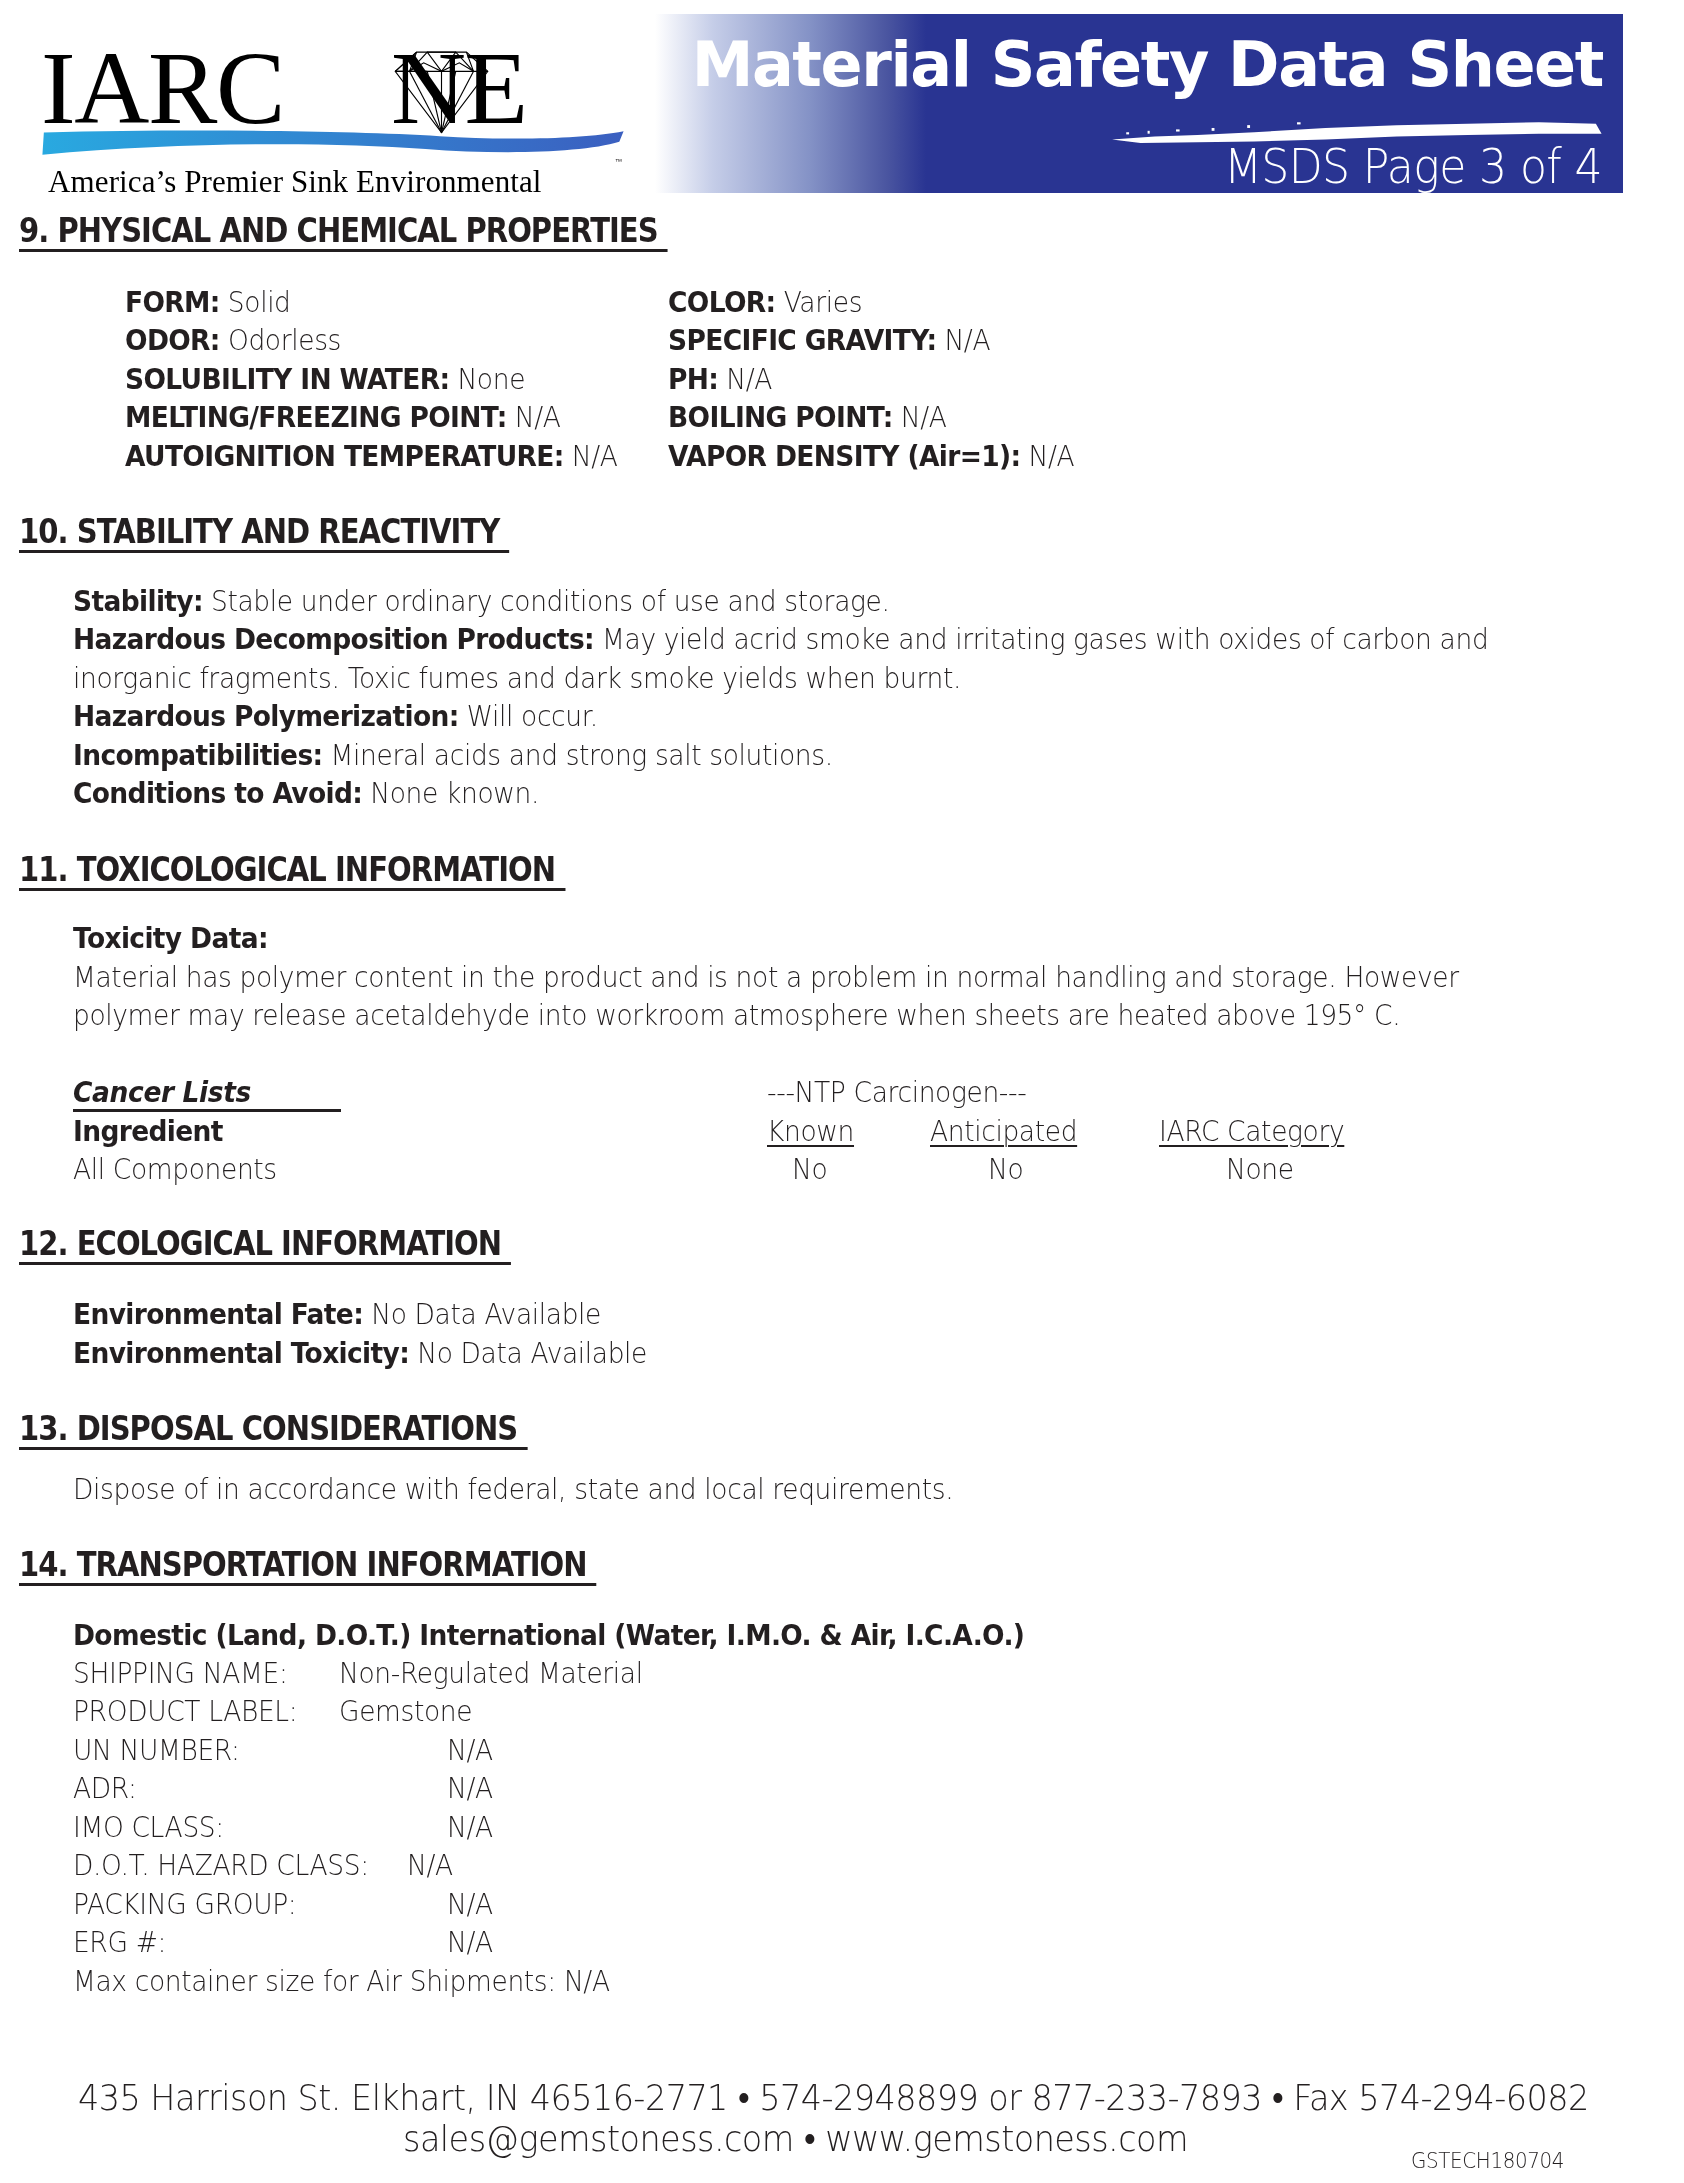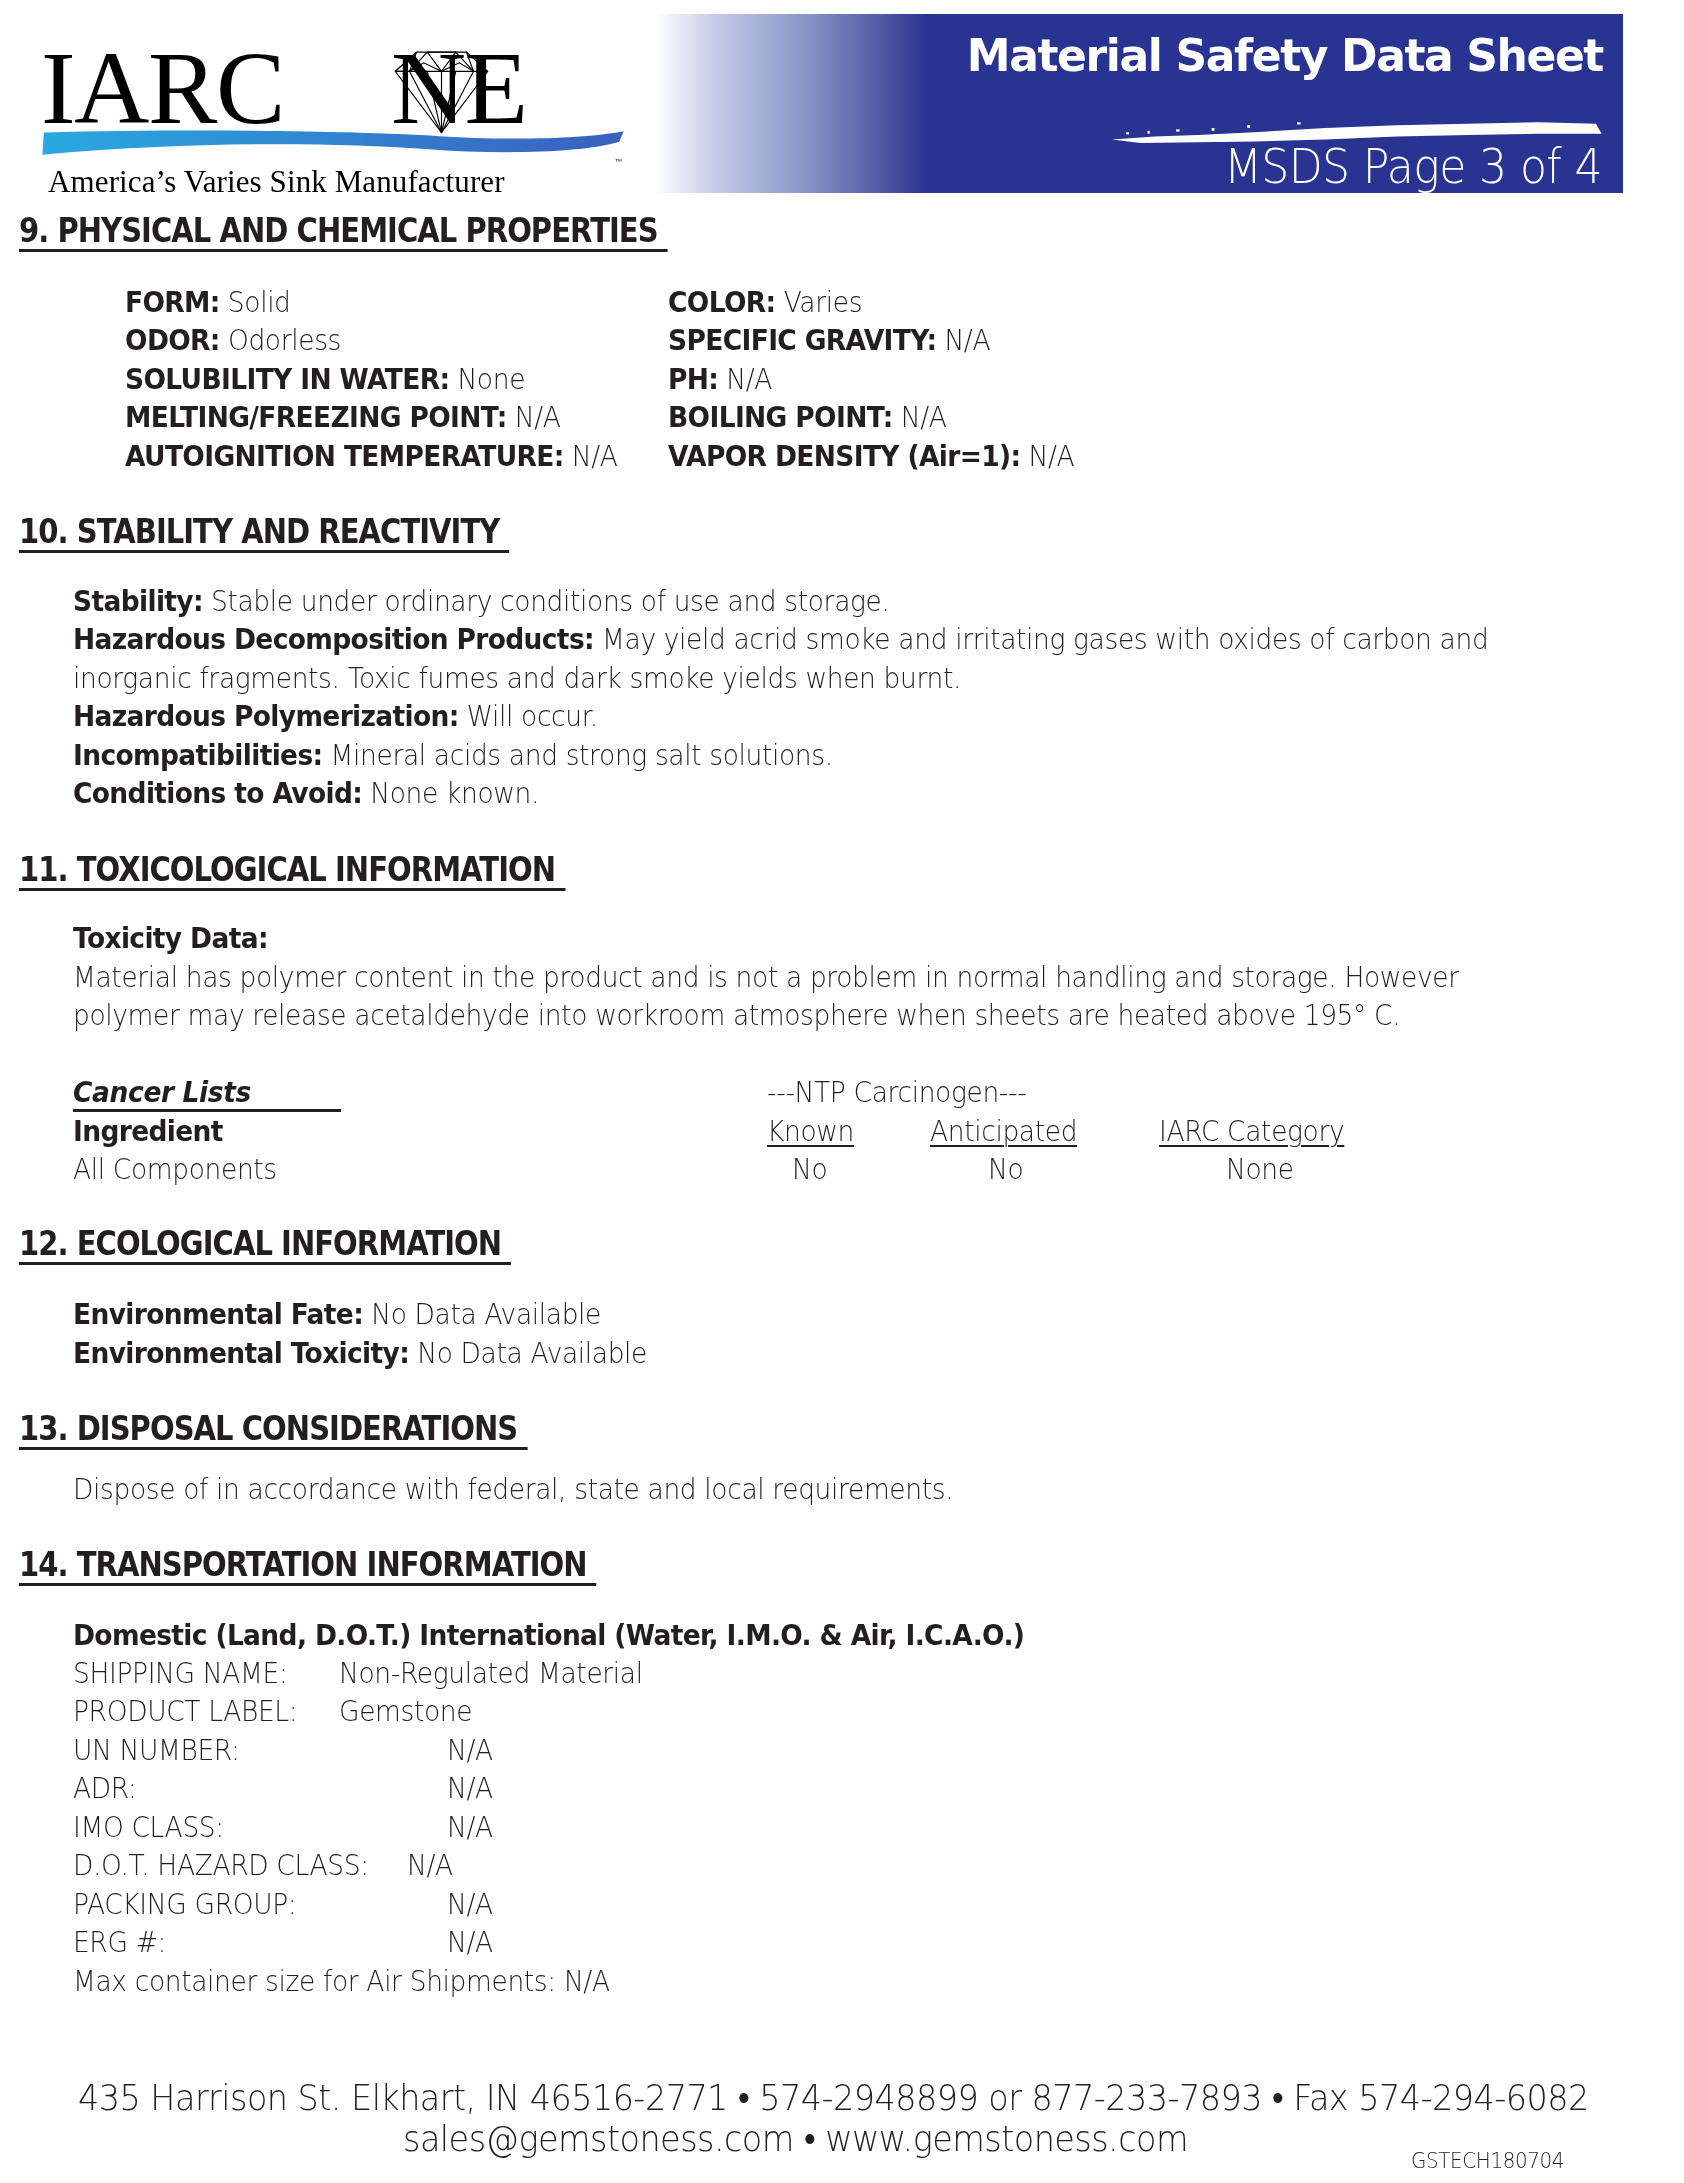--- a/index.html
+++ b/index.html
@@ -23,21 +23,21 @@
     position: absolute; left: 7.1px; top: 130px; font-family: "Liberation Serif", serif;
     font-size: 31px; line-height: 1; color: #000; white-space: nowrap; letter-spacing: 0.1px;
   }
   
   .banner {
     left: 655px; top: 14.2px; width: 968px; height: 179px;
     background: linear-gradient(to right, #ffffff 0%, #c5cde8 6%, #8492c6 16%, #4a55a0 24%, #293492 28%, #293492 100%);
   }
   .banner-title {
     position: absolute; right: 20px; top: 20px; color: #fff;
-    font-family: "DejaVu Sans", sans-serif; font-weight: bold; font-size: 44px; letter-spacing: -1.4px;
+    font-family: "DejaVu Sans", sans-serif; font-weight: bold; font-size: 62px; letter-spacing: -1.4px;
     line-height: 1; white-space: nowrap;
   }
   .brush { position: absolute; right: 20px; top: 104px; width: 491px; height: 28.5px; }
   .banner-page {
     position: absolute; right: 21.4px; top: 128px; color: #fff;
     font-family: "DejaVu Sans", sans-serif; font-weight: 200; font-size: 48px; letter-spacing: -0.7px;
     line-height: 1; white-space: nowrap; transform: scaleX(0.92); transform-origin: right;
   }
   
   .sec-h {
@@ -85,21 +85,21 @@
   <svg class="swoosh" viewBox="0 0 820 40" preserveAspectRatio="none">
     <defs>
       <linearGradient id="sw" x1="0" x2="1" y1="0" y2="0">
         <stop offset="0" stop-color="#29a9e0"></stop>
         <stop offset="1" stop-color="#3b5fc0"></stop>
       </linearGradient>
     </defs>
     <path d="M4,5 C200,0 420,2 560,10 C660,16 760,14 818,3 L812,18 C760,34 640,36 540,28 C400,18 200,18 2,36 Z" fill="url(#sw)"></path>
   </svg>
   <span class="tm">™</span>
-  <div class="tagline">America’s Varies Sink Manufacturer</div>
+  <div class="tagline">America’s Premier Sink Environmental</div>
 </div>
 
 <div class="abs banner">
   <div class="banner-title">Material Safety Data Sheet</div>
   <svg class="brush" viewBox="0 0 690 40" preserveAspectRatio="none">
     <path d="M0,30 L60,26 L120,24 L200,20 L300,14 L400,10 L500,8 L600,6 L680,8 L688,22 L600,22 L500,24 L400,26 L300,30 L200,33 L120,34 L40,35 Z" fill="#ffffff"></path>
     <g fill="#ffffff">
       <rect x="20" y="20" width="4" height="3"></rect>
         <rect x="50" y="18" width="3" height="4"></rect>
       <rect x="90" y="16" width="5" height="3"></rect>

